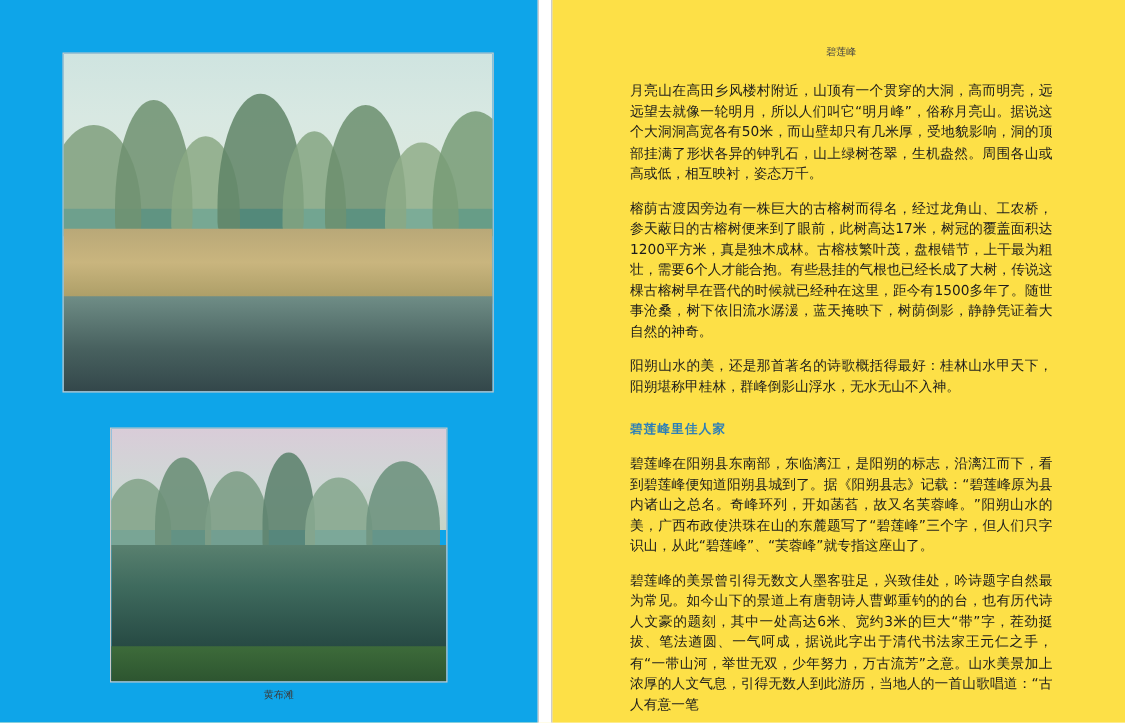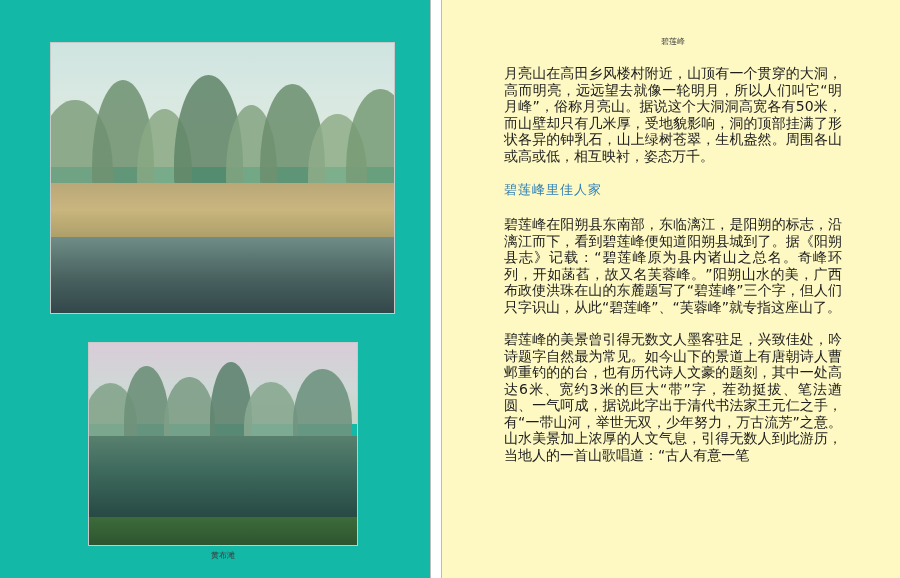--- a/index.html
+++ b/index.html
@@ -18,21 +18,21 @@
     width: 900px;
     height: 578px;
     background: #ffffff;
     display: flex;
   }
   
   .col-left {
     position: relative;
     width: 430px;
     height: 578px;
-    background: #14b8a6;
+    background: #0ea5e9;
     flex: 0 0 430px;
   }
   .figure {
     position: absolute;
   }
   .fig-top {
     left: 50px;
     top: 42px;
     width: 345px;
   }
@@ -117,47 +117,47 @@
     background: #ffffff;
     border-left: 1px solid #bdbdbd;
     border-right: 1px solid #bdbdbd;
   }
 
   
   .col-right {
     position: relative;
     flex: 1 1 auto;
     height: 578px;
-    background: #fef9c3;
+    background: #fde047;
     padding: 0;
   }
   .r-inner {
     padding: 36px 58px 0 62px;
   }
   .running-head {
     text-align: center;
     font-size: 8px;
     color: #444;
     margin: 0 0 18px 0;
   }
   p.body {
-    font-size: 14px;
+    font-size: 11px;
     line-height: 16.5px;
     color: #1c1c1c;
-    margin: 16px 0 11px 0;
+    margin: 4px 0 11px 0;
     text-align: justify;
     text-justify: inter-ideograph;
     font-family: "DejaVu Sans", "Liberation Sans", sans-serif;
   }
   h2.section-title {
-    font-size: 13px;
+    font-size: 10px;
     line-height: 20px;
     color: #2d7fb8;
     margin: 16px 0 9px 0;
-    font-weight: normal;
+    font-weight: bold;
     letter-spacing: 1px;
   }
 </style>
 </head>
 <body>
 
 <div class="page">
 
   <div class="col-left">
 
@@ -199,20 +199,22 @@
 
   </div>
 
   <div class="gutter"></div>
 
   <div class="col-right">
     <div class="r-inner">
       <div class="running-head">碧莲峰</div>
 
       <p class="body">月亮山在高田乡风楼村附近，山顶有一个贯穿的大洞，高而明亮，远远望去就像一轮明月，所以人们叫它“明月峰”，俗称月亮山。据说这个大洞洞高宽各有50米，而山壁却只有几米厚，受地貌影响，洞的顶部挂满了形状各异的钟乳石，山上绿树苍翠，生机盎然。周围各山或高或低，相互映衬，姿态万千。</p>
+      <p class="body">榕荫古渡因旁边有一株巨大的古榕树而得名，经过龙角山、工农桥，参天蔽日的古榕树便来到了眼前，此树高达17米，树冠的覆盖面积达1200平方米，真是独木成林。古榕枝繁叶茂，盘根错节，上干最为粗壮，需要6个人才能合抱。有些悬挂的气根也已经长成了大树，传说这棵古榕树早在晋代的时候就已经种在这里，距今有1500多年了。随世事沧桑，树下依旧流水潺湲，蓝天掩映下，树荫倒影，静静凭证着大自然的神奇。</p>
+      <p class="body">阳朔山水的美，还是那首著名的诗歌概括得最好：桂林山水甲天下，阳朔堪称甲桂林，群峰倒影山浮水，无水无山不入神。</p>
 
       <h2 class="section-title">碧莲峰里佳人家</h2>
 
       <p class="body">碧莲峰在阳朔县东南部，东临漓江，是阳朔的标志，沿漓江而下，看到碧莲峰便知道阳朔县城到了。据《阳朔县志》记载：“碧莲峰原为县内诸山之总名。奇峰环列，开如菡萏，故又名芙蓉峰。”阳朔山水的美，广西布政使洪珠在山的东麓题写了“碧莲峰”三个字，但人们只字识山，从此“碧莲峰”、“芙蓉峰”就专指这座山了。</p>
       <p class="body">碧莲峰的美景曾引得无数文人墨客驻足，兴致佳处，吟诗题字自然最为常见。如今山下的景道上有唐朝诗人曹邺重钓的的台，也有历代诗人文豪的题刻，其中一处高达6米、宽约3米的巨大“带”字，茬劲挺拔、笔法遒圆、一气呵成，据说此字出于清代书法家王元仁之手，有“一带山河，举世无双，少年努力，万古流芳”之意。山水美景加上浓厚的人文气息，引得无数人到此游历，当地人的一首山歌唱道：“古人有意一笔</p>
     </div>
   </div>
 
 </div>
 

